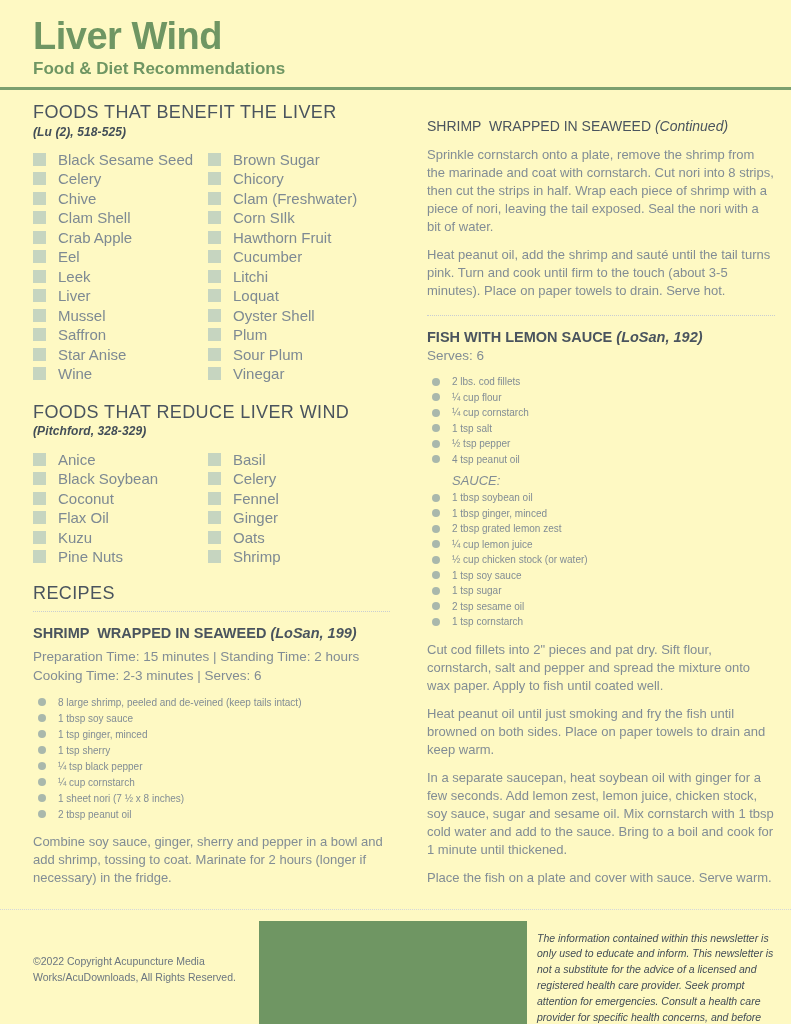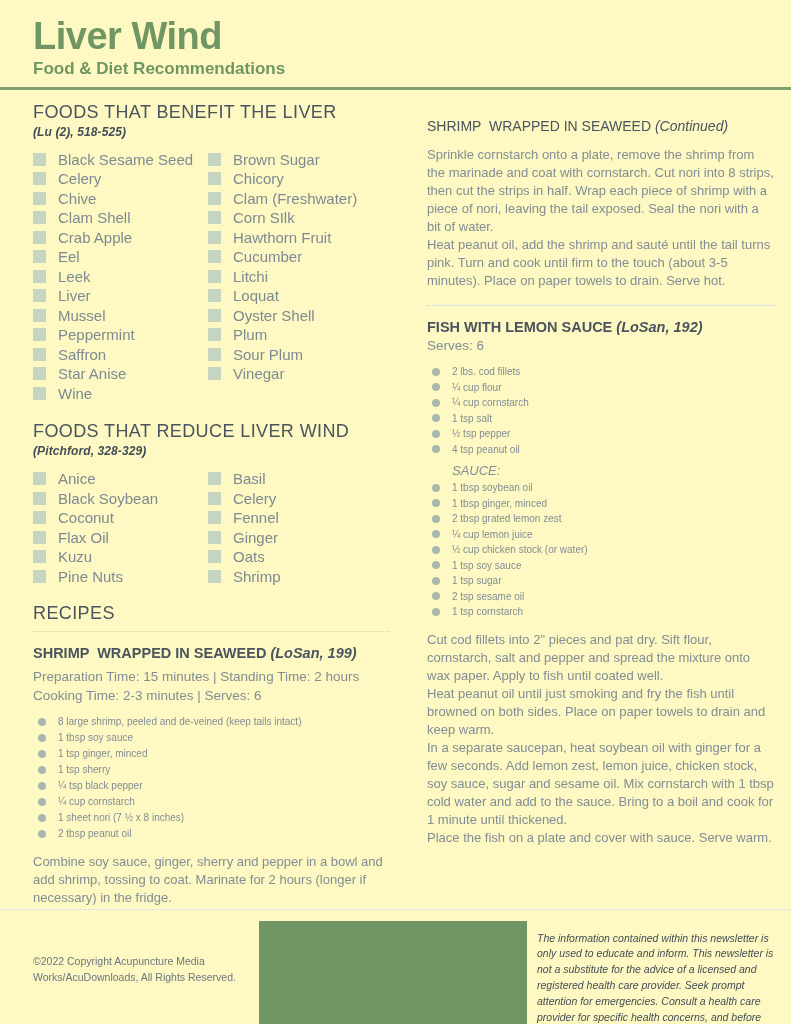--- a/index.html
+++ b/index.html
@@ -69,21 +69,21 @@
   }
   .col-right .ingredients li { height:15.5px; }
   .dot {
     width:8px; height:8px; border-radius:50%; background:#a9b8ac;
     margin:0 12px 0 5px; flex:none;
   }
   .sauce-label {
     margin:6px 0 0 25px; font-size:13px; font-style:italic; color:#828d95;
   }
   .para { margin:11px 0 0; font-size:13px; color:#828d95; line-height:18px; }
-  .para + .para { margin-top:0; }
+  .para + .para { margin-top:10px; }
   .divider { border:none; border-top:1px dotted #c9ced2; margin:15px 0 13px; }
 
   
   .footer { position:absolute; left:0; right:0; bottom:0; height:115px; }
   .footer-rule { border:none; border-top:1px dotted #d3d8da; margin:0; }
   .copyright {
     position:absolute; left:33px; bottom:28px; width:225px;
     font-size:10.5px; color:#6b7680; line-height:1.5;
   }
   .green-rect {
@@ -153,24 +153,20 @@
             <li>
               <span class="checkbox"></span>
               <span class="check-label">Liver</span>
             </li>
 
             <li>
               <span class="checkbox"></span>
               <span class="check-label">Mussel</span>
             </li>
 
-            <li>
-              <span class="checkbox"></span>
-              <span class="check-label">Peppermint</span>
-            </li>
 
             <li>
               <span class="checkbox"></span>
               <span class="check-label">Saffron</span>
             </li>
 
             <li>
               <span class="checkbox"></span>
               <span class="check-label">Star Anise</span>
             </li>

